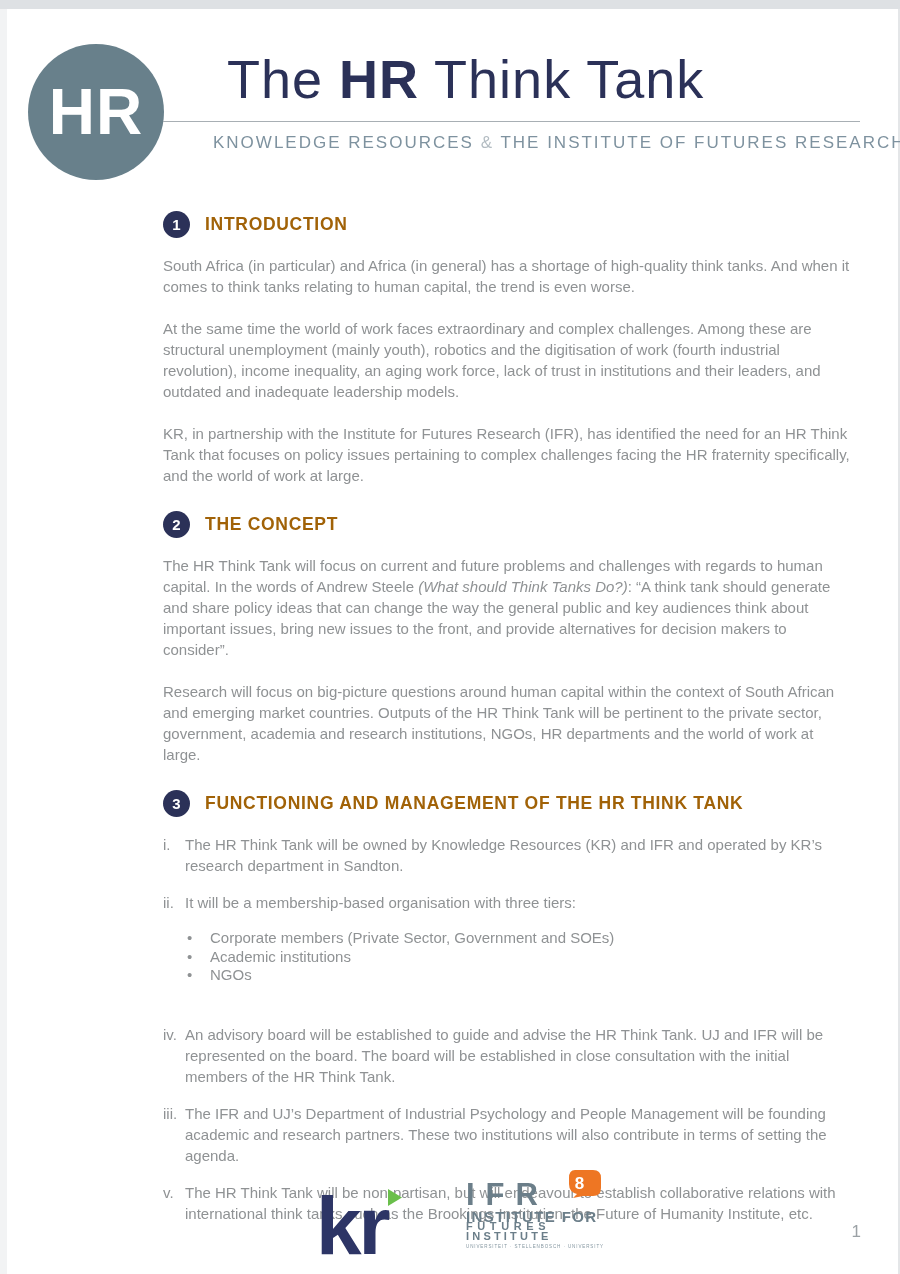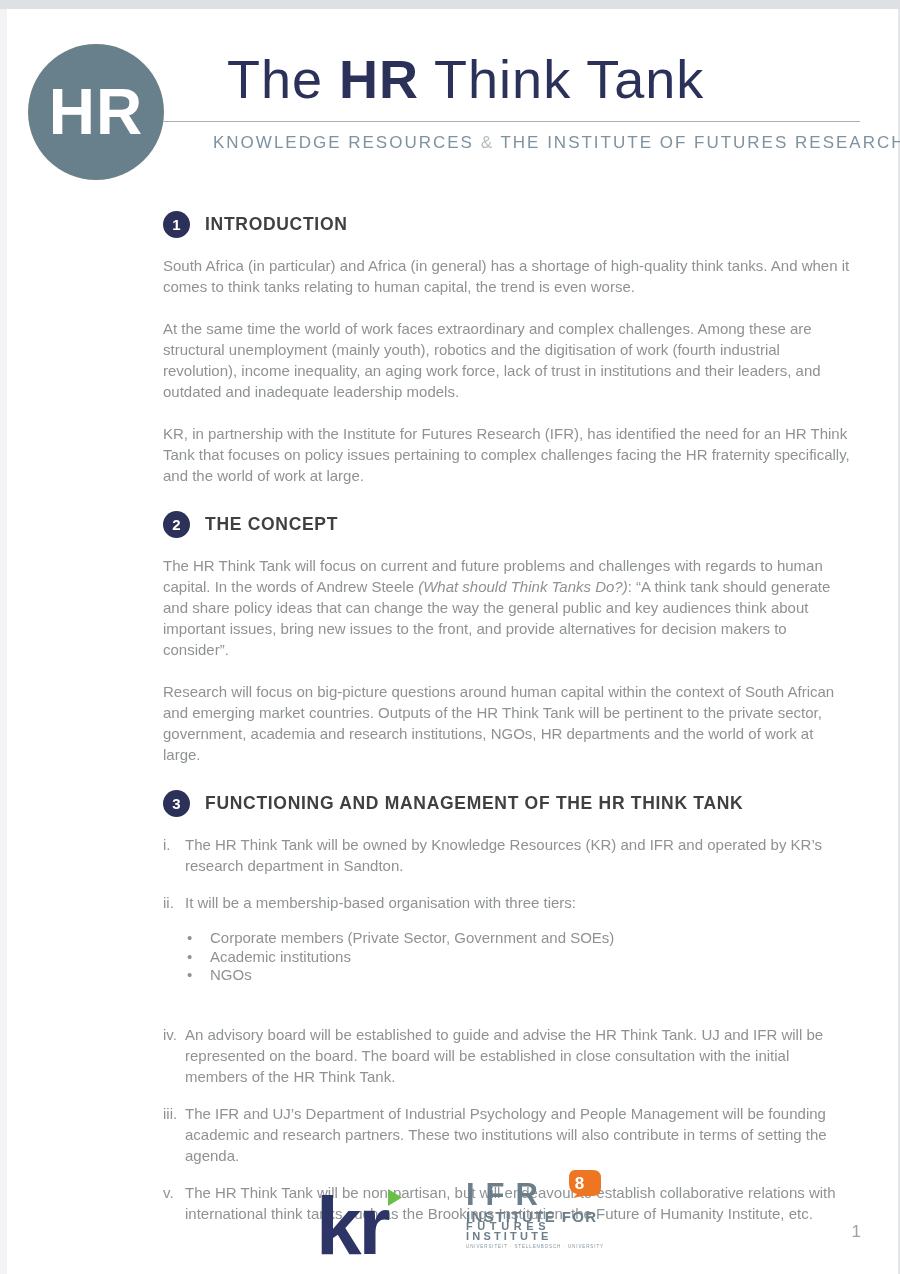--- a/index.html
+++ b/index.html
@@ -36,21 +36,21 @@
   .doc-subtitle .amp { color:#b3bcc2; }
 
   
   main { position:absolute; left:163px; top:211px; width:690px; color:#8f9294; font-size:15px; line-height:21px; }
   .sec-head { display:flex; align-items:center; gap:15px; margin:0 0 17px 0; }
   .badge {
     width:27px; height:27px; border-radius:50%; background:#2b3158; color:#ffffff;
     display:flex; align-items:center; justify-content:center; flex:0 0 27px;
     font-size:15px; font-weight:700;
   }
-  .sec-title { margin:0; color:#404040; font-size:17.5px; font-weight:700; letter-spacing:0.7px; }
+  .sec-title { margin:0; color:#a16207; font-size:17.5px; font-weight:700; letter-spacing:0.7px; }
   main p { margin:0 0 21px 0; }
   .sec { margin-bottom:25px; }
   em.ref { font-style:italic; }
 
   
   .roman-item { display:flex; margin-bottom:16px; }
   .roman-label { flex:0 0 22px; }
   .roman-text { flex:1; }
   .bullet-list { margin:16px 0 23px 0; }
   .bullet-item { display:flex; line-height:18.5px; }

